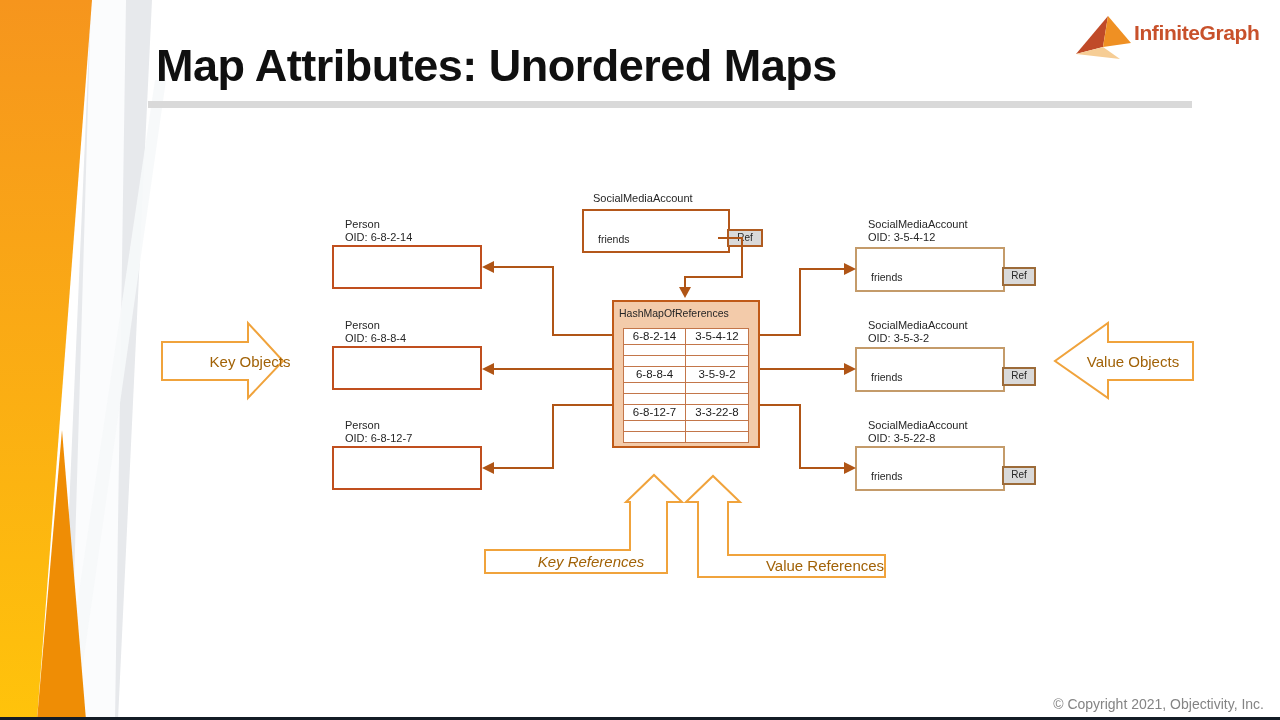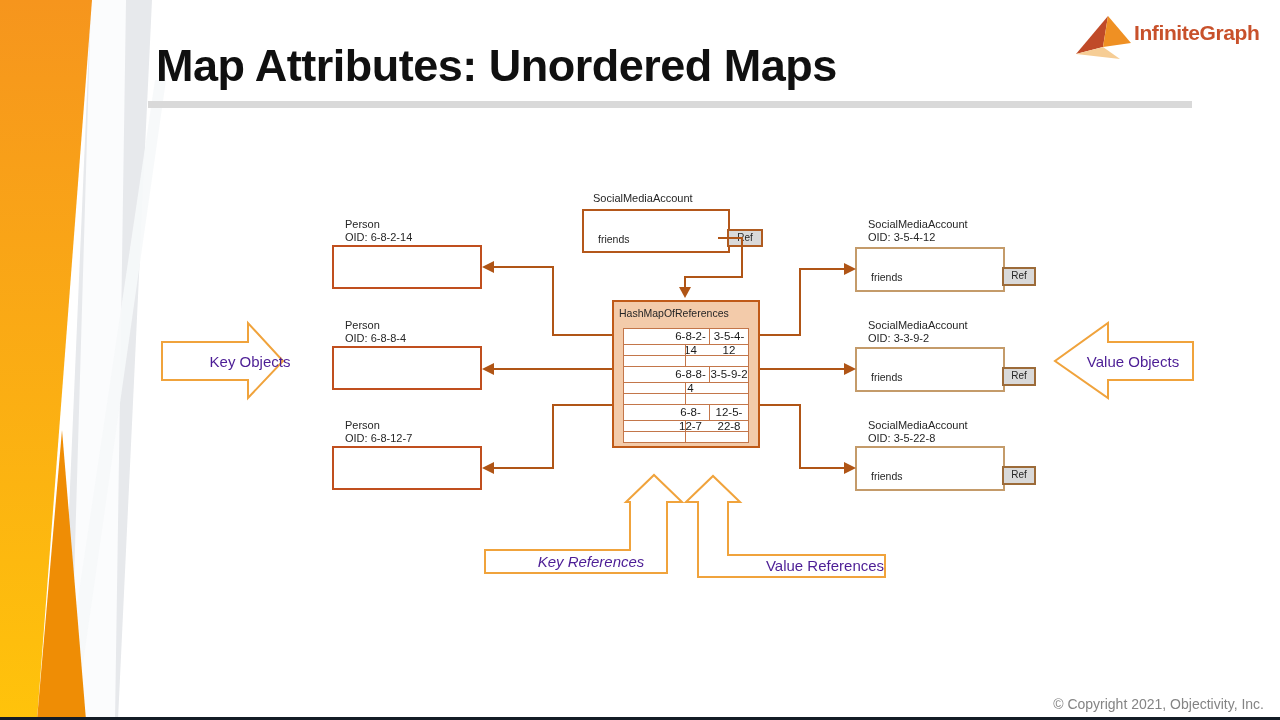--- a/index.html
+++ b/index.html
@@ -52,30 +52,30 @@
   }
   .hashmap-title{
     position:absolute;left:5px;top:5px;font-size:10.5px;color:#262626;white-space:nowrap;
   }
   .hm-table{
     position:absolute;left:9px;top:26px;width:126px;
     background:#fff;border:1px solid #c3764a;box-sizing:border-box;
   }
   .hm-row{display:flex;border-bottom:1px solid #c3764a;}
   .hm-row:last-child{border-bottom:none;}
-  .hm-row.data{height:15px;padding-left:48px;}
+  .hm-row.data{height:15px;}
   .hm-row.empty{height:10px;}
   .hm-cell{
     width:50%;box-sizing:border-box;text-align:center;
     font-size:11.5px;line-height:14px;color:#1a1a1a;
   }
   .hm-cell:first-child{border-right:1px solid #c3764a;}
   
   .arrow-text{
-    position:absolute;font-size:15px;color:#4c1d95;text-align:center;white-space:nowrap;
+    position:absolute;font-size:15px;color:#a16207;text-align:center;white-space:nowrap;
   }
   svg{display:block;}
   .overlay{position:absolute;left:0;top:0;pointer-events:none;}
 </style>
 </head>
 <body>
 
 <svg class="overlay" width="220" height="720" viewBox="0 0 220 720" aria-hidden="true">
   <defs>
     <linearGradient id="og" x1="0" y1="0" x2="0" y2="1">
@@ -131,21 +131,21 @@
     <div class="hm-row empty">
         <div class="hm-cell"></div>
         <div class="hm-cell"></div>
       </div>
     <div class="hm-row empty">
         <div class="hm-cell"></div>
         <div class="hm-cell"></div>
       </div>
     <div class="hm-row data">
       <div class="hm-cell">6-8-12-7</div>
-      <div class="hm-cell">12-5-22-8</div>
+      <div class="hm-cell">3-3-22-8</div>
     </div>
     <div class="hm-row empty">
         <div class="hm-cell"></div>
         <div class="hm-cell"></div>
       </div>
     <div class="hm-row empty">
         <div class="hm-cell"></div>
         <div class="hm-cell"></div>
       </div>
   </div>
@@ -172,21 +172,21 @@
 <div class="obj-label" style="left:868px;top:218px;">
   <div>SocialMediaAccount</div>
   <div>OID: 3-5-4-12</div>
 </div>
 <div class="dbox account" style="left:855px;top:247px;width:150px;height:45px;"></div>
 <div class="friends-label" style="left:871px;top:271px;">friends</div>
 <div class="ref-btn" style="left:958px;top:267px;width:34px;height:19px;">Ref</div>
 
 <div class="obj-label" style="left:868px;top:319px;">
   <div>SocialMediaAccount</div>
-  <div>OID: 3-3-9-2</div>
+  <div>OID: 3-5-3-2</div>
 </div>
 <div class="dbox account" style="left:855px;top:347px;width:150px;height:45px;"></div>
 <div class="friends-label" style="left:871px;top:371px;">friends</div>
 <div class="ref-btn" style="left:958px;top:367px;width:34px;height:19px;">Ref</div>
 
 <div class="obj-label" style="left:868px;top:419px;">
   <div>SocialMediaAccount</div>
   <div>OID: 3-5-22-8</div>
 </div>
 <div class="dbox account" style="left:855px;top:446px;width:150px;height:45px;"></div>

